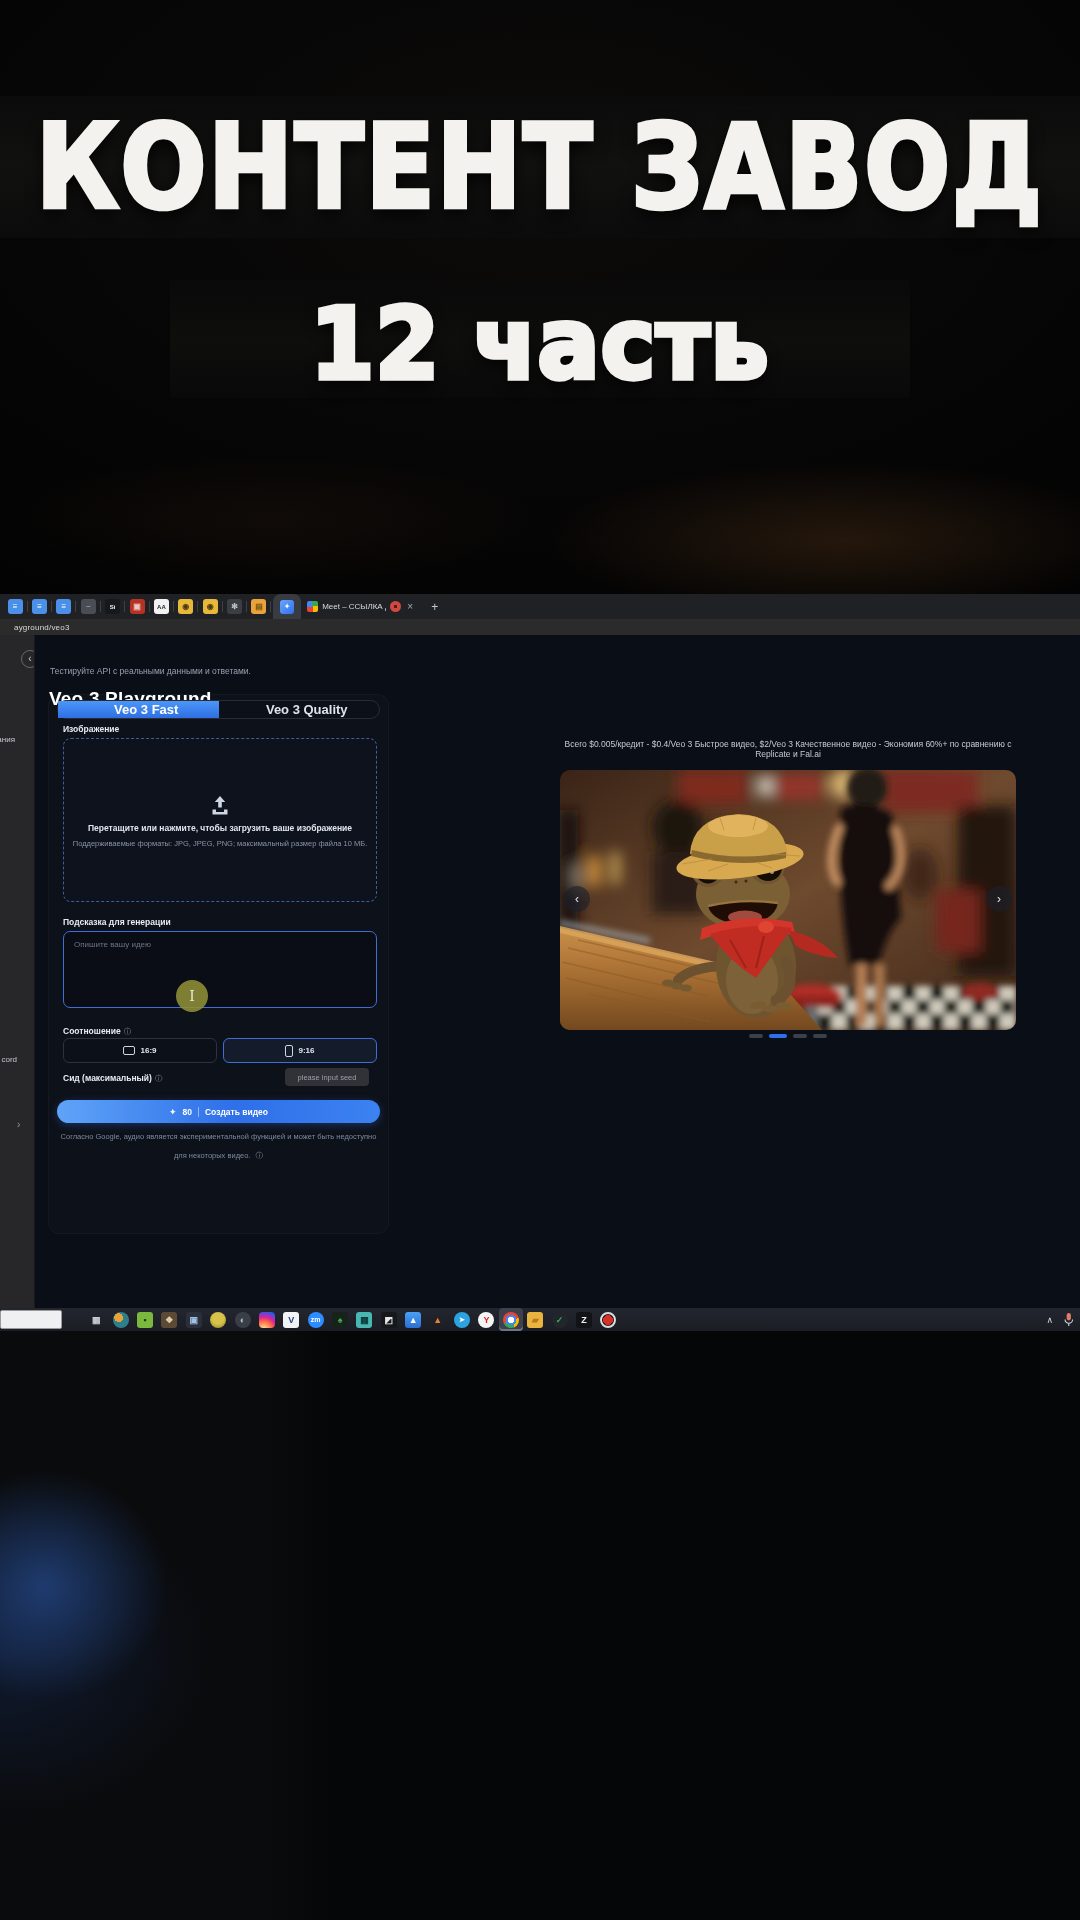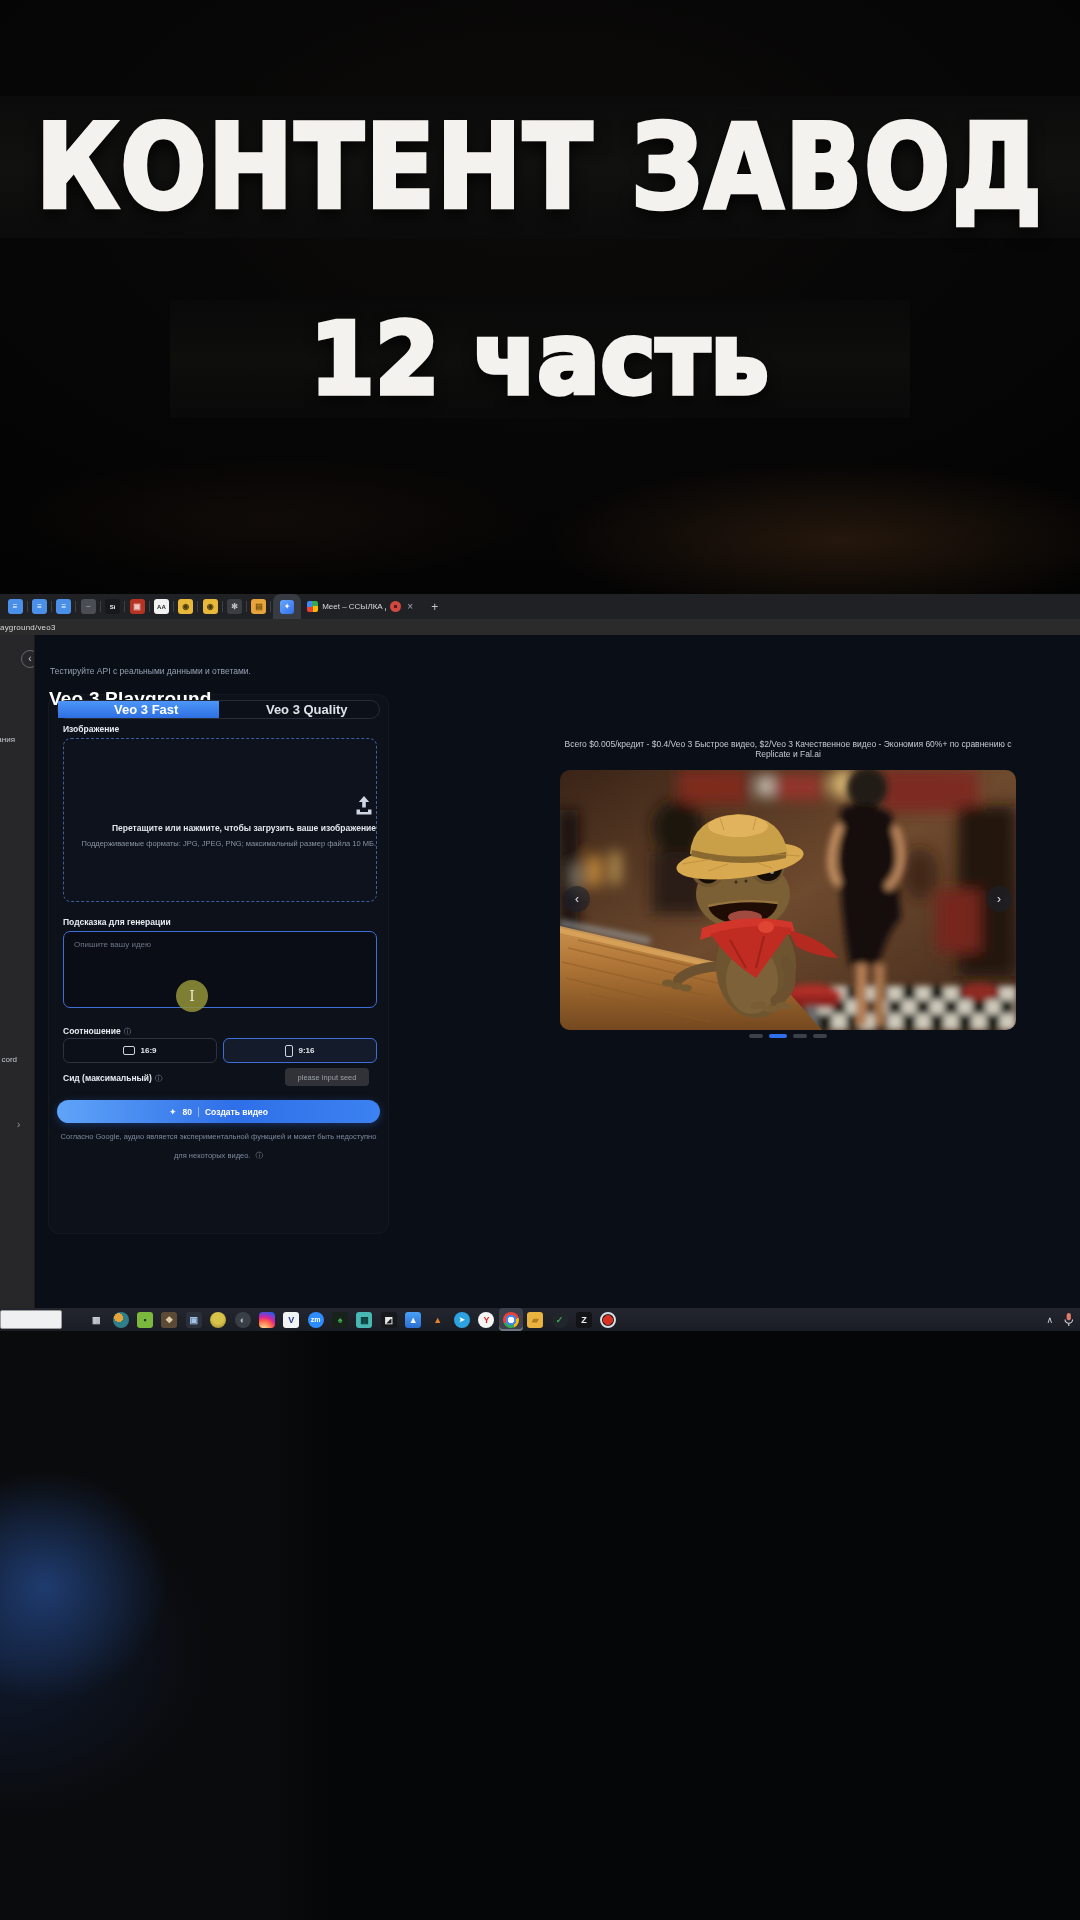--- a/index.html
+++ b/index.html
@@ -7,21 +7,21 @@
   body { font-family:"Liberation Sans", sans-serif; }
   #screen { position:relative; width:1080px; height:1920px; background:#030303; overflow:hidden; }
 
   
   .top-bg { position:absolute; left:0; top:0; width:1080px; height:594px;
     background:
       radial-gradient(420px 110px at 78% 540px, rgba(150,90,40,.22), transparent 70%),
       radial-gradient(380px 90px at 25% 520px, rgba(90,55,28,.13), transparent 70%),
       radial-gradient(900px 500px at 50% 30%, #0c0b0a 0%, #070606 55%, #030303 100%); }
   .band1 { position:absolute; left:0; top:96px; width:1080px; height:142px; background:linear-gradient(180deg,#0b0b0b,#111110 50%,#0b0b0b); display:flex; align-items:center; justify-content:center; }
-  .band2 { position:absolute; left:170px; top:300px; width:740px; height:118px; background:linear-gradient(180deg,#090909,#0e0e0d 50%,#090909); display:flex; align-items:center; justify-content:center; }
+  .band2 { position:absolute; left:170px; top:280px; width:740px; height:118px; background:linear-gradient(180deg,#090909,#0e0e0d 50%,#090909); display:flex; align-items:flex-end; justify-content:center; }
   .t1 { font-family:"DejaVu Sans", sans-serif; font-weight:700; font-size:101px; letter-spacing:2px; color:#f4f2ee;
         -webkit-text-stroke:4px #f4f2ee; transform:scaleY(1.14); white-space:nowrap;
         text-shadow:0 0 4px #000, 0 6px 16px rgba(0,0,0,.95); }
   .t2 { font-family:"DejaVu Sans", sans-serif; font-weight:700; font-size:92px; letter-spacing:1px; color:#f4f2ee;
         -webkit-text-stroke:5px #f4f2ee; transform:scaleY(1.06); white-space:nowrap;
         text-shadow:0 0 4px #000, 0 6px 14px rgba(0,0,0,.95); }
 
   
   .browser { position:absolute; left:0; top:594px; width:1080px; height:714px; }
   .tabbar { position:absolute; left:0; top:0; width:1080px; height:25px; background:#202124; display:flex; align-items:center; }
@@ -33,21 +33,21 @@
   .active-tab .aticon { width:14px; height:14px; border-radius:3px; background:linear-gradient(135deg,#6aa8ff,#2f6fe8); color:#fff; font-size:8px; display:flex; align-items:center; justify-content:center; }
   .meet-tab { height:25px; display:flex; align-items:center; padding:0 4px 0 6px; gap:4px; max-width:118px; }
   .meet-ic { width:11px; height:11px; border-radius:2px; flex:0 0 auto;
     background:conic-gradient(#34a853 0 90deg, #fbbc04 90deg 180deg, #ea4335 180deg 270deg, #4285f4 270deg 360deg); }
   .meet-title { font-size:8px; color:#d7dade; white-space:nowrap; overflow:hidden; max-width:72px; }
   .rec-badge { width:11px; height:11px; border-radius:50%; flex:0 0 auto;
     background:radial-gradient(circle,#5a1a16 0 24%, #cf4940 24% 100%); color:transparent; font-size:0; }
   .tab-close { color:#a7abb0; font-size:10px; line-height:10px; padding:0 2px; }
   .newtab { color:#c6c9cd; font-size:12px; margin-left:8px; padding:0 4px; }
   .urlbar { position:absolute; left:0; top:25px; width:1080px; height:16px; background:#2b2b2b; display:flex; align-items:center; }
-  .urlbar span { font-size:8px; color:#dadada; padding-left:0; letter-spacing:.2px; }
+  .urlbar span { font-size:8px; color:#dadada; padding-left:14px; letter-spacing:.2px; }
 
   .content { position:absolute; left:0; top:41px; width:1080px; height:673px; background:#0a0e16; }
 
   
   .sidebar { position:absolute; left:0; top:0; width:35px; height:673px; background:#27272a; border-right:1px solid #1a1a1c; overflow:hidden; }
   .collapse-btn { position:absolute; left:21px; top:15px; width:18px; height:18px; border:1px solid #67676c; border-radius:50%; color:#c9c9ce; font-size:10px; line-height:16px; text-align:center; }
   .side-frag { position:absolute; font-size:8px; color:#c3c7cd; white-space:nowrap; }
   .frag-top { right:19px; top:100px; }
   .frag-bottom { right:17px; top:420px;margin-left:20px; }
   .expand-chév { position:absolute; left:17px; top:484px; color:#96969b; font-size:10px; }
@@ -58,21 +58,21 @@
   .page-subtitle { position:absolute; left:50px; top:31px; font-size:8.5px; color:#96a0b2; }
 
   .seg-tabs { position:absolute; left:57px; top:65px; width:323px; height:19px; border:1px solid #262c38; background:#0c1018; border-radius:10px; display:flex; }
   .seg { flex:1; display:flex; align-items:center; justify-content:center; font-size:13px; color:#dfe3ea; font-weight:bold; border-radius:0;padding-left:16px; }
   .seg.on { background:linear-gradient(180deg,#4d96f7,#2e6fe3); color:#fff; }
 
   .fld-label { position:absolute; font-size:8.5px; font-weight:bold; color:#e8ecf2; }
   .info-i { font-size:7.5px; color:#8a93a5; font-weight:normal; margin-left:3px; }
 
   .upload-box { position:absolute; left:63px; top:103px; width:314px; height:164px; border:1.5px dashed #3c5f9e; border-radius:8px; background:#0d121c;
-    display:flex; flex-direction:column; align-items:flex-end; justify-content:center; gap:6px; }
+    display:flex; flex-direction:column; align-items:center; justify-content:center; gap:6px; }
   .upload-line1 { font-size:8.5px; font-weight:bold; color:#e2e7ee; }
   .upload-line2 { font-size:7.5px; color:#8a93a5; }
 
   .prompt-box { position:absolute; left:63px; top:296px; width:314px; height:77px; border:1.5px solid #3e6fd6; border-radius:7px; background:rgba(8,12,20,.6); }
   .prompt-box textarea { width:100%; height:100%; background:transparent; border:none; outline:none; resize:none; padding:8px 10px; font-size:8px; color:#cfd6e2; font-family:"Liberation Sans",sans-serif; }
   .prompt-box textarea::placeholder { color:#6b7485; }
   .cursor-dot { position:absolute; left:176px; top:345px; width:32px; height:32px; border-radius:50%; background:rgba(143,143,56,.88);
     display:flex; align-items:center; justify-content:center; font-family:"DejaVu Serif",serif; font-size:14px; color:#ecead8; }
 
   .ratio-row { position:absolute; left:63px; top:403px; width:314px; height:25px; display:flex; gap:6px; }

